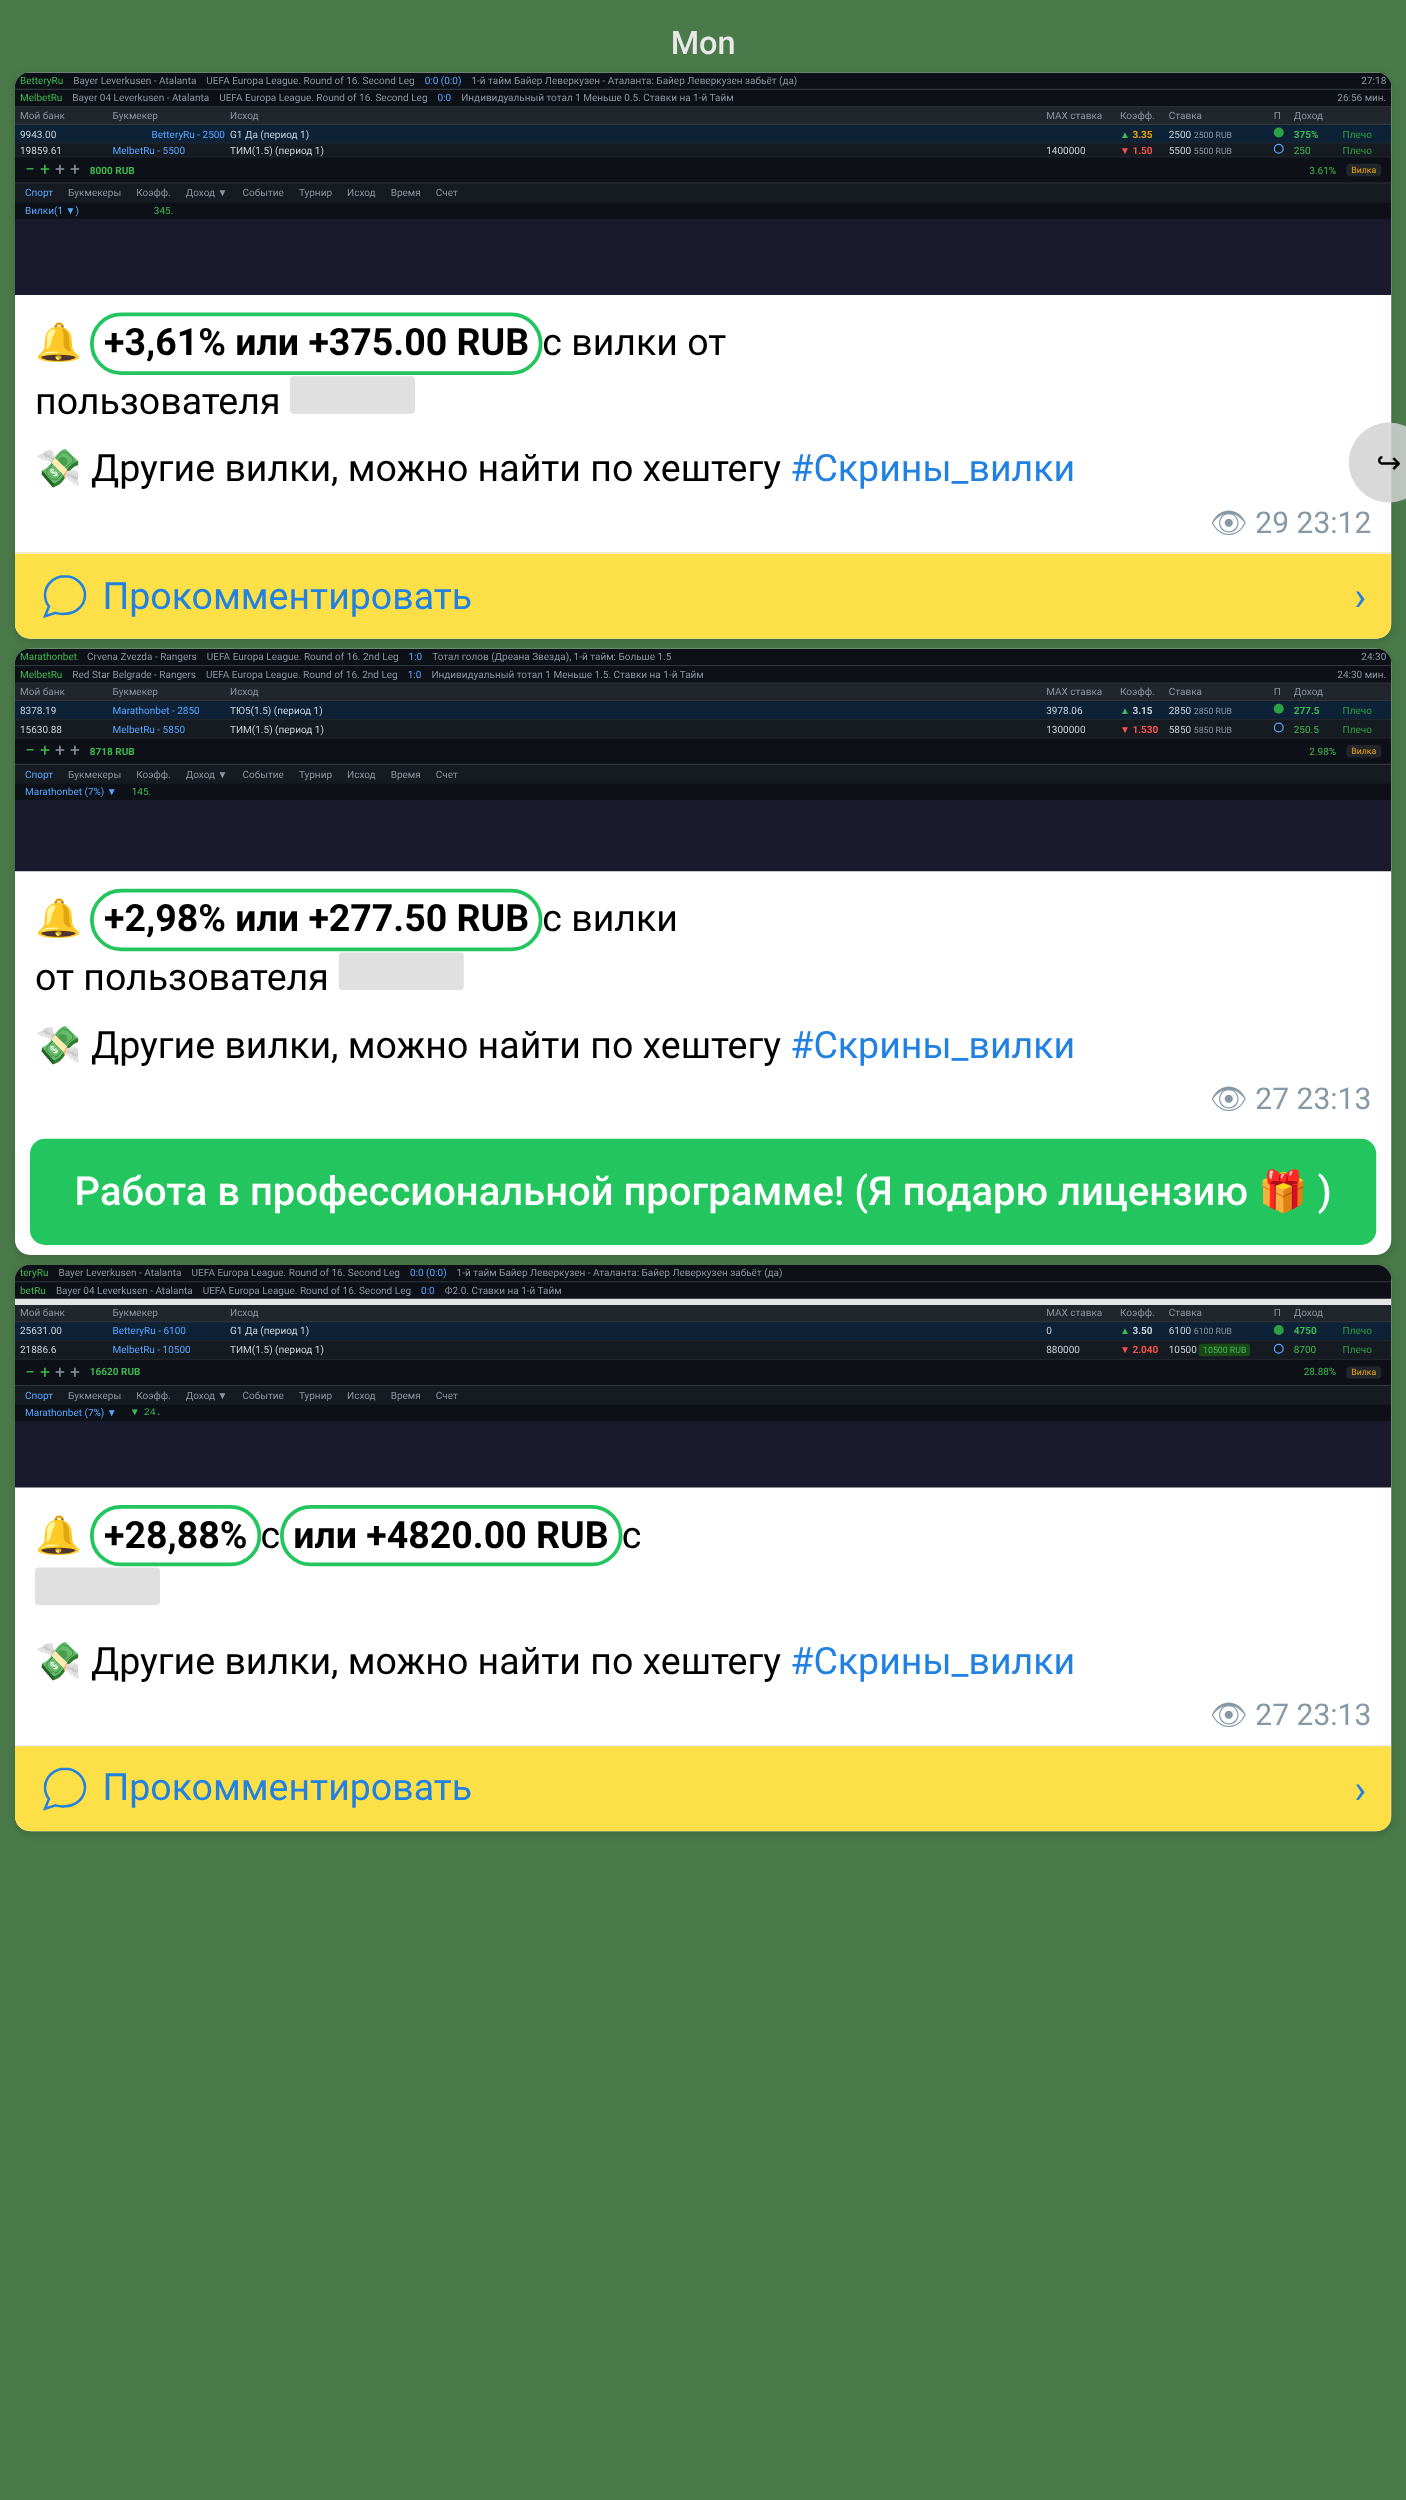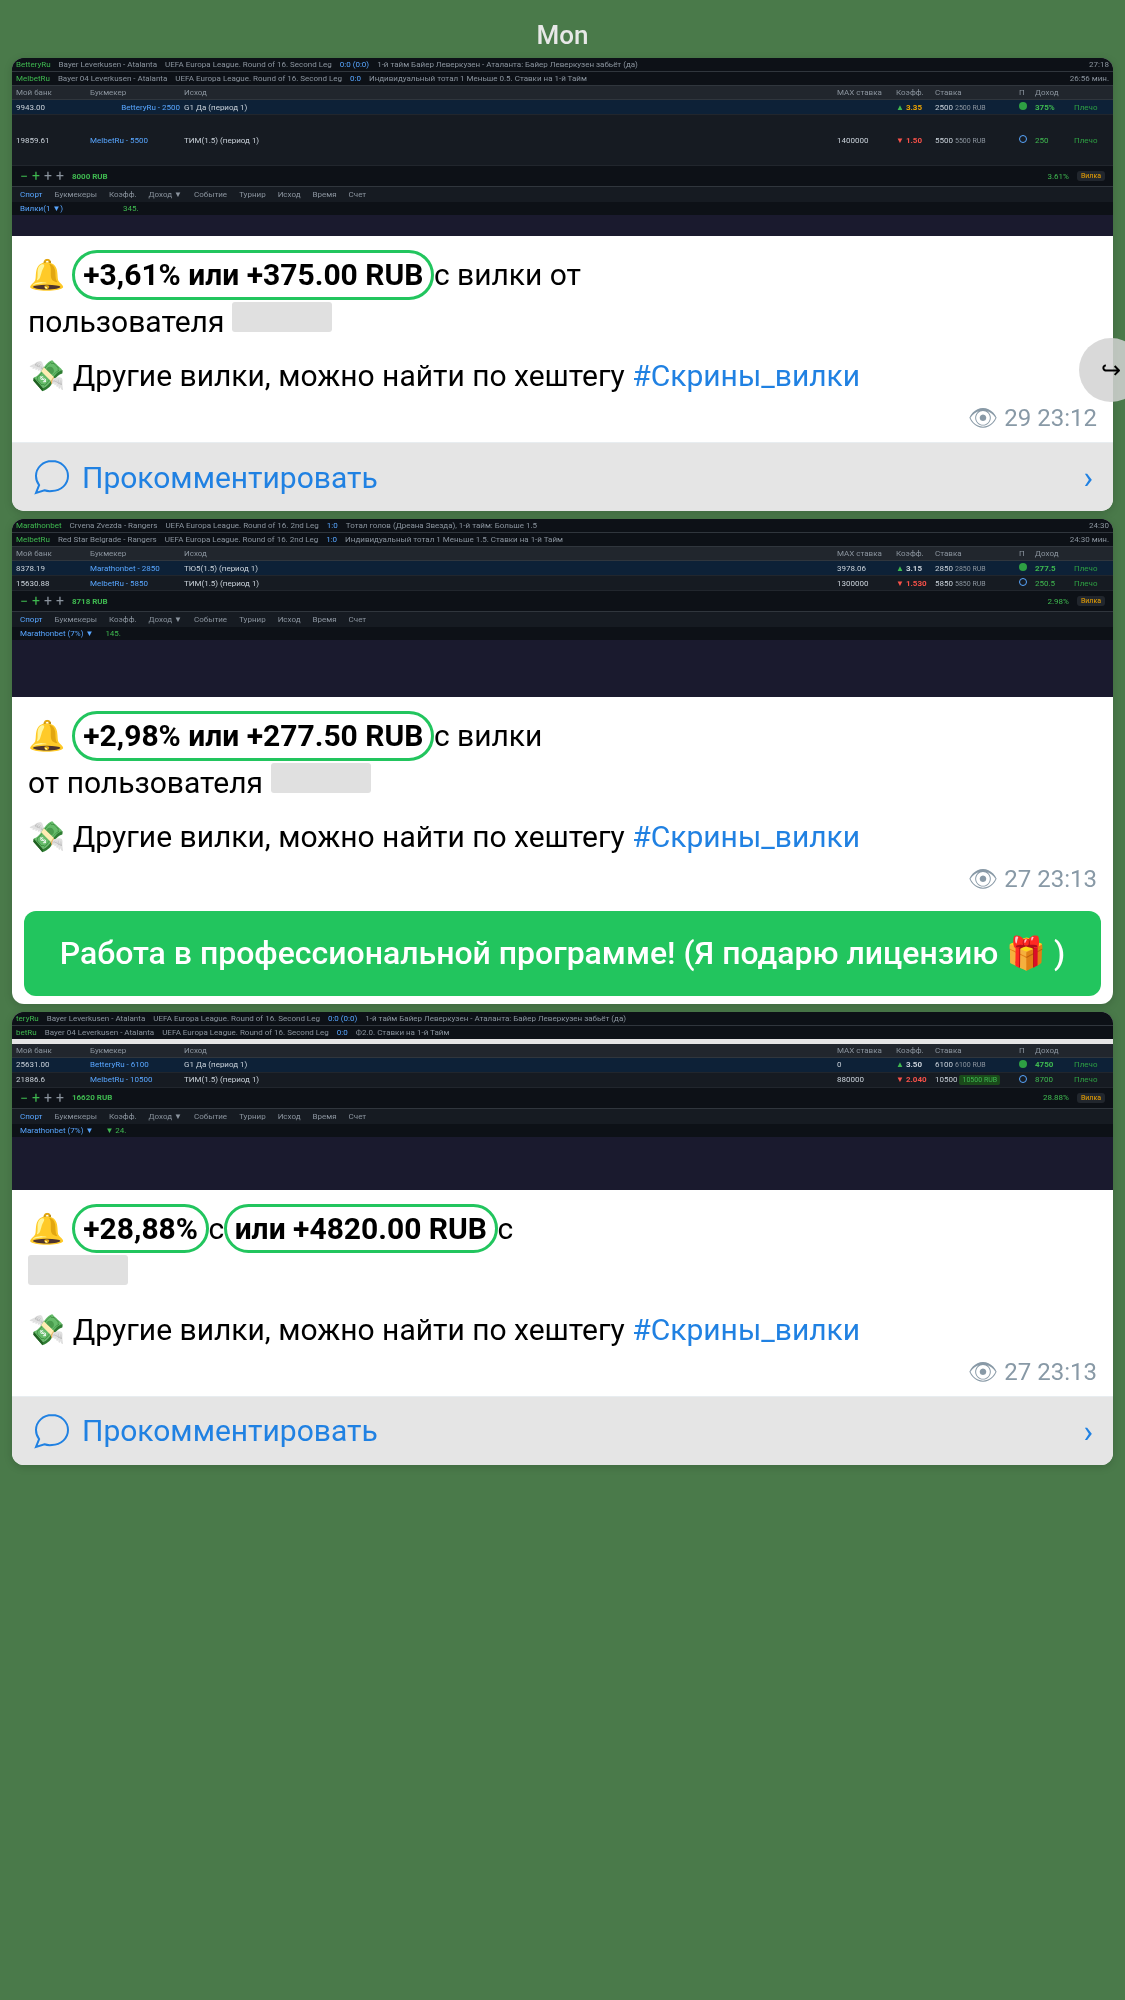--- a/index.html
+++ b/index.html
@@ -70,21 +70,21 @@
       font-size: 24px;
     }
 
     
     .comment-bar {
       display: flex;
       align-items: center;
       justify-content: space-between;
       padding: 14px 20px;
       border-top: 1px solid #e8edf0;
-      background: #e5e5e5;
+      background: #fde047;
     }
 
     .comment-left {
       display: flex;
       align-items: center;
       gap: 10px;
       color: #2081e2;
       font-size: 30px;
     }
 
@@ -173,21 +173,21 @@
             <span style="color:#3fb950;">▲</span> <span>3.35</span>
           </span>
           <span style="width:80px;">
             <span>2500</span>&nbsp;<span style="font-size:7px;color:#8b949e;">2500 RUB</span>
           </span>
           <span style="width:12px;"><span class="green-dot"></span></span>
           <span style="width:35px; color:#3fb950; font-weight:bold;">375%</span>
           <span style="width:35px; color:#2ea043; font-size:8px;">Плечо</span>
         </div>
 
-        <div style="display: flex; background: #161b22; padding: 20px 4px; font-size: 8px; color: #c9d1d9; border-bottom: 1px solid #21262d; gap: 4px; align-items: center;">
+        <div style="display: flex; background: #161b22; padding: 0 4px; font-size: 8px; color: #c9d1d9; border-bottom: 1px solid #21262d; gap: 4px; align-items: center;">
           <span style="width:70px">19859.61</span>
           <span style="width:90px; color: #58a6ff;">MelbetRu - 5500</span>
           <span style="flex:1">ТИМ(1.5) (период 1)</span>
           <span style="width:55px">1400000</span>
           <span style="width:35px; color:#f85149; font-weight:bold;">
             <span style="color:#f85149;">▼</span> <span>1.50</span>
           </span>
           <span style="width:80px;">
             <span>5500</span>&nbsp;<span style="font-size:7px;color:#8b949e;">5500 RUB</span>
           </span>
@@ -458,21 +458,21 @@
           <span>Коэфф.</span>
           <span>Доход ▼</span>
           <span>Событие</span>
           <span>Турнир</span>
           <span>Исход</span>
           <span>Время</span>
           <span>Счет</span>
         </div>
         <div style="display: flex; gap: 12px; padding: 2px 8px; background: #0d1117; font-size: 8px; color: #58a6ff;">
           <span>Marathonbet (7%) ▼</span>
-          <span style="color:#3fb950;">▼ 24.</span>
+          <span style="color:#3fb950;font-family:Liberation Mono, monospace;">▼ 24.</span>
         </div>
       </div>
 
       <div class="message-body">
         <span>🔔</span>
         &nbsp;<span class="oval-box"><strong>+28,88%</strong></span>
         <span> с</span>
         <span class="oval-box"><strong>или +4820.00 RUB</strong></span>
         <span> с</span><br>
         <span style="color:#8899a6; background: #e0e0e0; border-radius: 3px; padding: 1px 6px; display:inline-block; min-width: 100px; height:30px;"></span>

